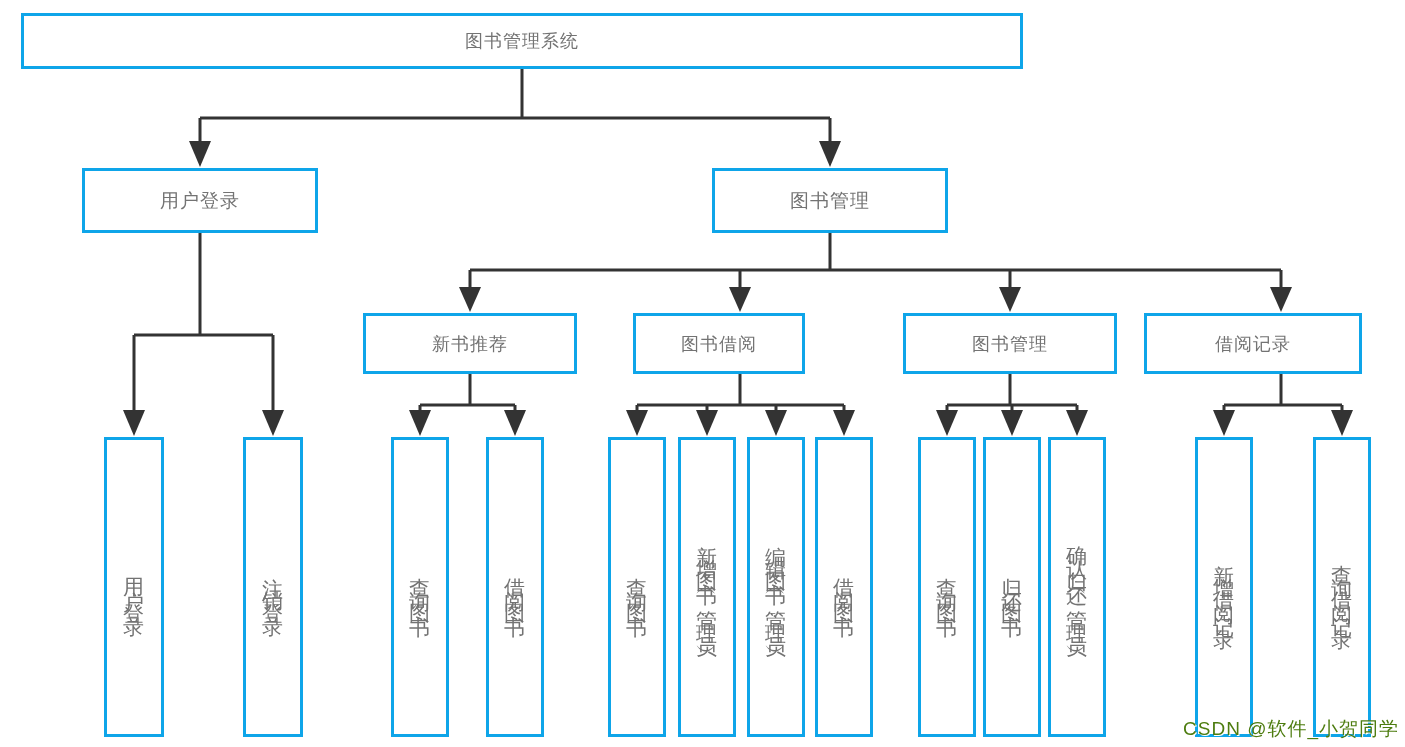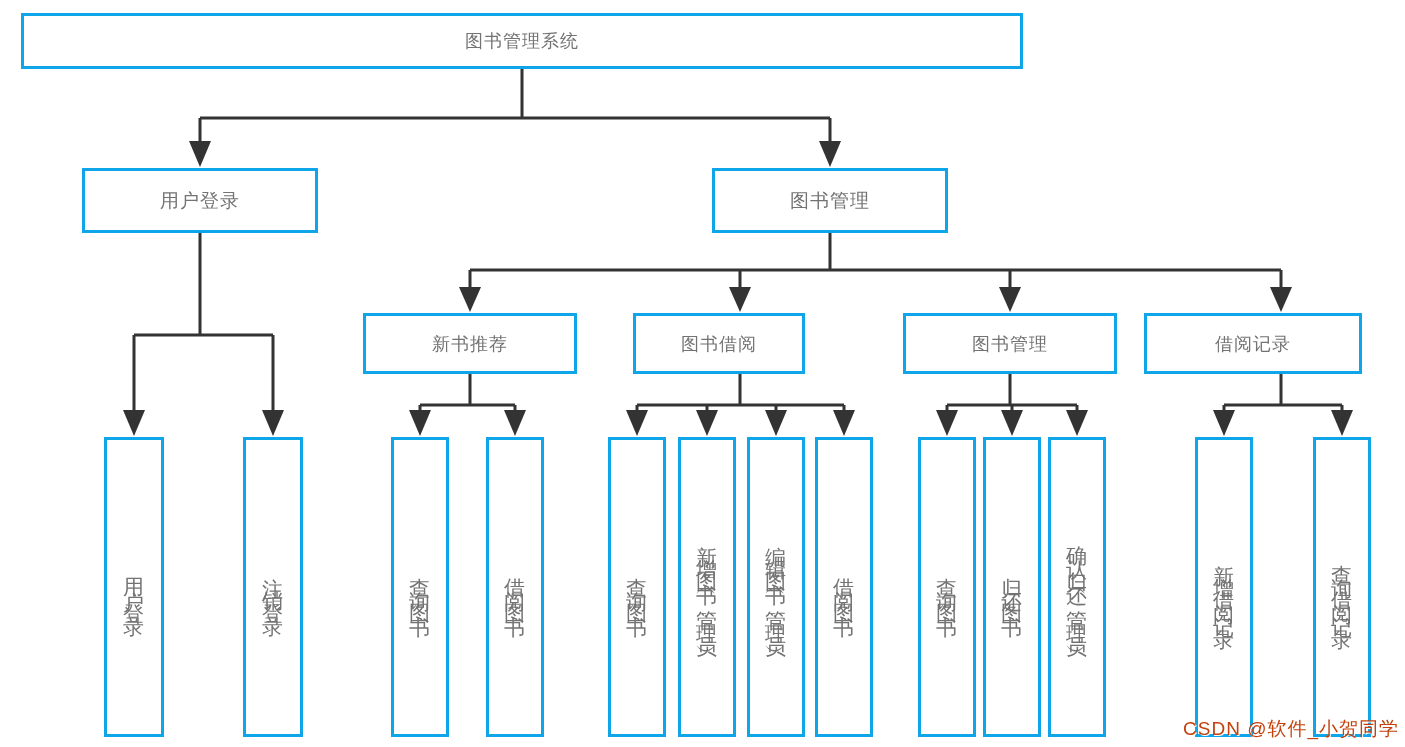--- a/index.html
+++ b/index.html
@@ -51,21 +51,21 @@
     text-orientation: mixed;
     letter-spacing: 13px;
     line-height: 1;
     white-space: nowrap;
   }
   .watermark {
     position: absolute;
     right: 6px;
     bottom: 5px;
     font-size: 19px;
-    color: #c2410c;
+    color: #4d7c0f;
     letter-spacing: 1px;
     text-shadow: 1px 1px 0 #ffffff;
     pointer-events: none;
   }
 </style>
 </head>
 <body>
 
 <div class="canvas">
 

